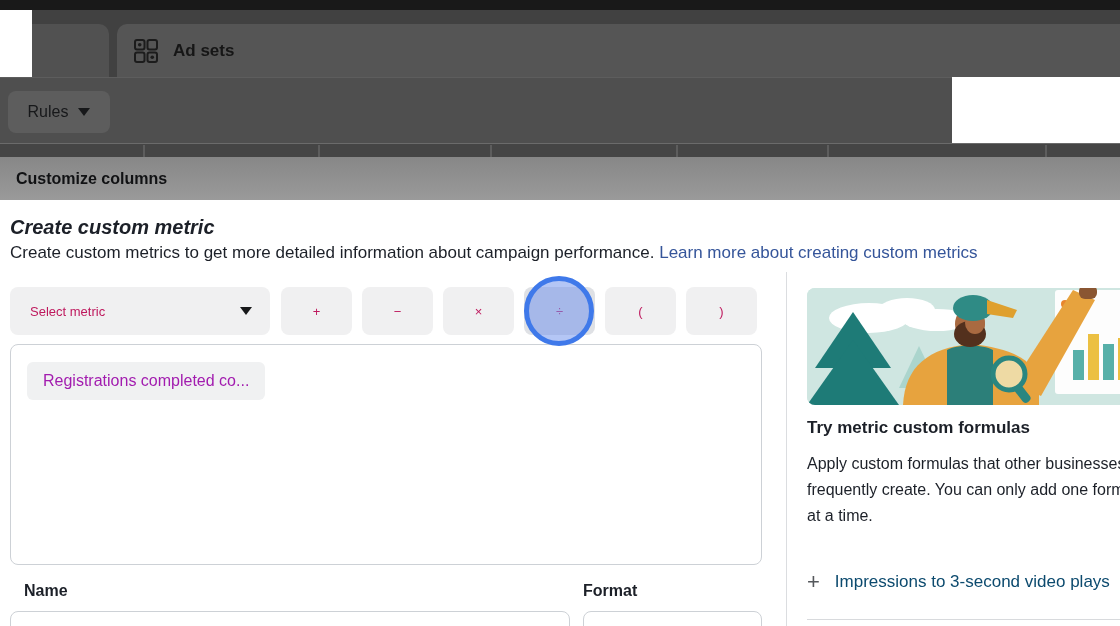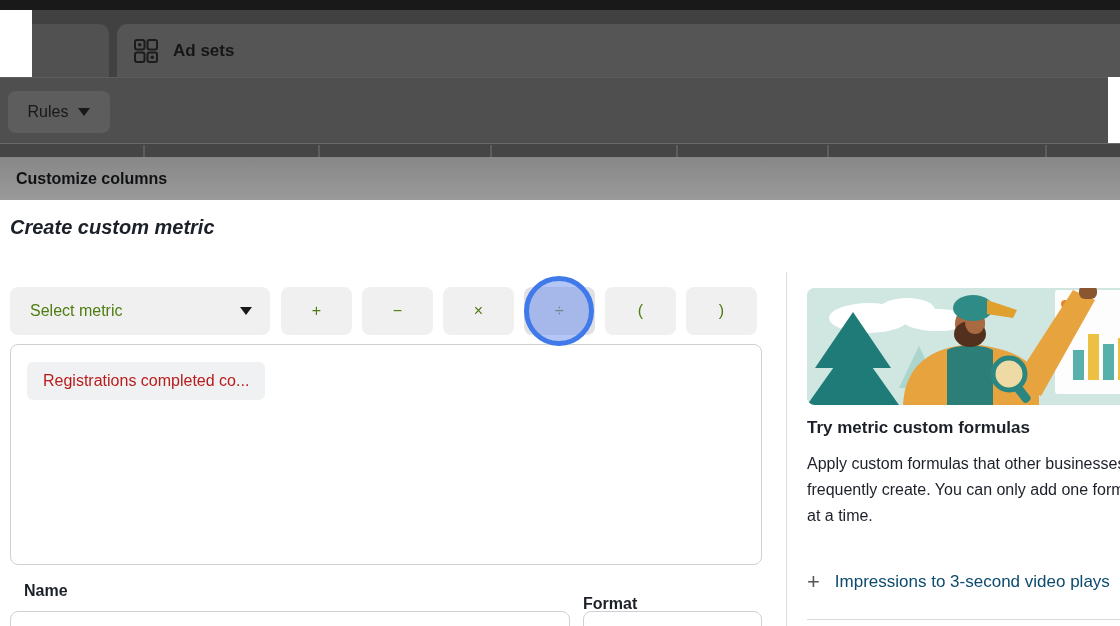--- a/index.html
+++ b/index.html
@@ -8,21 +8,21 @@
   .stage { position:relative; width:1120px; height:626px; overflow:hidden; background:#fff; }
 
   
   .topbar       { position:absolute; left:0; top:0; width:1120px; height:10px; background:#191919; }
   .tabs-row     { position:absolute; left:0; top:10px; width:1120px; height:67px; background:#414141;margin-left:32px; }
   .tab-partial  { position:absolute; left:0; top:14px; width:77px; height:53px; background:#515151;
                   border-radius:0 10px 0 0; }
   .tab-adsets   { position:absolute; left:85px; top:14px; width:1035px; height:53px; background:#555555;
                   border-radius:10px 0 0 0; display:flex; align-items:center; gap:14px; padding-left:16px; }
   .tab-adsets .label { font-size:17px; font-weight:bold; color:#161616; }
-  .toolbar-row  { position:absolute; left:0; top:77px; width:1108px; height:66px; background:#4f4f4f;
+  .toolbar-row  { position:absolute; left:0; top:77px; width:952px; height:66px; background:#4f4f4f;
                   border-top:1px solid #5d5d5d; }
   .rules-btn    { position:absolute; left:8px; top:13px; width:102px; height:42px; background:#5d5d5d;
                   border:none; border-radius:8px; display:flex; align-items:center; justify-content:center;
                   gap:10px; font-size:16px; color:#17181a; font-family:inherit; }
   .caret-dark   { width:0; height:0; border-left:6px solid transparent; border-right:6px solid transparent;
                   border-top:8px solid #17181a; }
   .grid-header  { position:absolute; left:0; top:143px; width:1120px; height:14px; background:#454545;
                   border-top:1px solid #6b6b6b; }
   .col-sep      { position:absolute; top:1px; width:2px; height:13px; background:#5d5d5d; }
   .customize-band { position:absolute; left:0; top:157px; width:1120px; height:43px;
@@ -30,42 +30,42 @@
   .customize-band .label { font-size:16px; font-weight:bold; color:#111214; padding-left:16px; }
 
   
   .dialog { position:absolute; left:0; top:200px; width:1120px; height:426px; background:#ffffff; }
   .dlg-title { position:absolute; left:10px; top:16px; font-size:20px; font-weight:bold; color:#1c2028;font-style:italic; }
   .dlg-desc  { position:absolute; left:10px; top:43px; font-size:17px; color:#1c2028; white-space:nowrap; }
   .dlg-desc a { color:#35559a; text-decoration:none; }
 
   .controls { position:absolute; left:0; top:87px; height:48px; }
   .btn { position:absolute; top:0; height:48px; background:#f0f0f1; border:none; border-radius:8px;
-         font-size:16px; color:#4d7c0f; font-family:inherit; display:flex; align-items:center;
+         font-size:13px; color:#be185d; font-family:inherit; display:flex; align-items:center;
          justify-content:center; }
   .select-metric { left:10px; width:260px; justify-content:space-between; padding:0 18px 0 20px; }
   .op-plus  { left:281px; width:71px; }
   .op-minus { left:362px; width:71px; }
   .op-mult  { left:443px; width:71px; }
   .op-div   { left:524px; width:71px; background:#dfe1e5; }
   .op-open  { left:605px; width:71px; }
   .op-close { left:686px; width:71px; }
 
   .click-circle { position:absolute; left:524px; top:76px; width:70px; height:70px; border-radius:50%;
                   border:5px solid #3f79ea; background:rgba(118,152,236,0.55); z-index:5; }
 
   .formula-box { position:absolute; left:10px; top:144px; width:752px; height:221px;
                  border:1px solid #cdd1d6; border-radius:8px; background:#fff; }
   .chip { position:absolute; left:16px; top:17px; height:38px; background:#f0f1f2; border:none;
-          border-radius:6px; padding:0 16px; font-size:16px; color:#b91c1c; font-family:inherit;
+          border-radius:6px; padding:0 16px; font-size:16px; color:#a21caf; font-family:inherit;
           display:flex; align-items:center; }
 
   .field-label { position:absolute; font-size:16px; font-weight:bold; color:#1c2028; top:382px; }
   .name-label   { left:24px; }
-  .format-label { left:583px;margin-top:13px; }
+  .format-label { left:583px; }
   .text-input { position:absolute; top:411px; height:40px; border:1px solid #cdd1d6; border-radius:8px;
                 background:#fff; font-family:inherit; font-size:16px; padding:0 12px; }
   .name-input   { left:10px;  width:560px; }
   .format-input { left:583px; width:179px; }
 
   .v-divider { position:absolute; left:786px; top:272px; width:1px; height:354px; background:#dbdde0; }
 
   
   .right-panel { position:absolute; left:807px; top:288px; width:380px; }
   .illo-card { width:380px; height:117px; border-radius:8px; overflow:hidden; background:#cfe6e1; }
@@ -119,20 +119,24 @@
     <span class="col-sep" style="left:1045px"></span>
   </div>
 
   <div class="customize-band">
     <span class="label">Customize columns</span>
   </div>
 
   <div class="dialog">
 
     <div class="dlg-title">Create custom metric</div>
+    <div class="dlg-desc">
+      <span>Create custom metrics to get more detailed information about campaign performance.</span>
+      <a href="#">Learn more about creating custom metrics</a>
+    </div>
 
     <div class="controls">
       <button class="btn select-metric">
         <span>Select metric</span>
         <span class="caret-dark"></span>
       </button>
       <button class="btn op-plus">+</button>
       <button class="btn op-minus">−</button>
       <button class="btn op-mult">×</button>
       <button class="btn op-div">÷</button>

